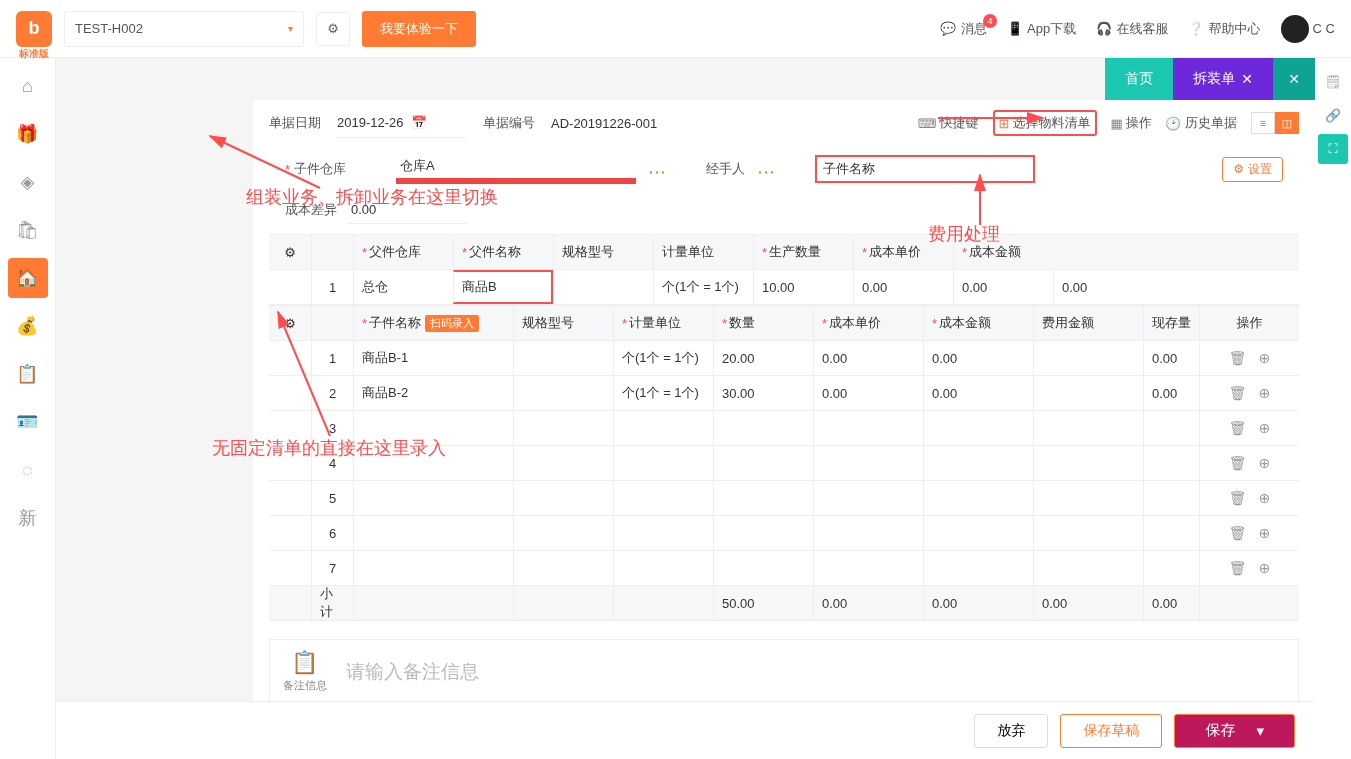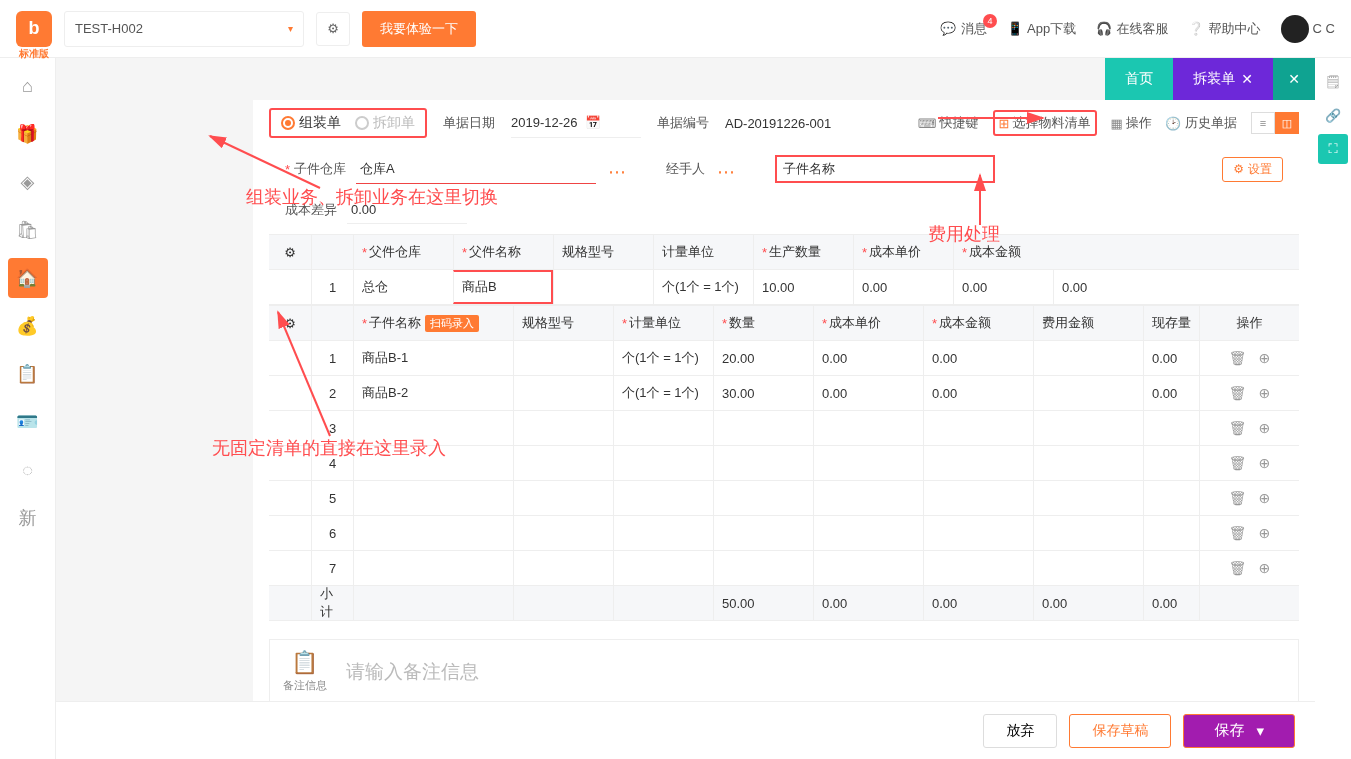--- a/index.html
+++ b/index.html
@@ -50,21 +50,21 @@
 .link-btn .i { color:#888;}
 .box-red { border:2px solid #ff4d4f; padding:2px 4px; border-radius:3px;}
 .row1-right { margin-left:auto; display:flex; gap:14px; align-items:center; }
 .view-toggle { display:flex; }
 .view-toggle .v { width:24px;height:22px;border:1px solid #ddd;display:flex;align-items:center;justify-content:center;font-size:11px;color:#888;}
 .view-toggle .v.a { background:#ff7a33;border-color:#ff7a33;color:#fff;}
 
 .row2 { display:flex; padding: 8px 32px 0; gap:40px; align-items:center; position:relative; }
 .fld { display:flex; align-items:center; gap:10px; }
 .fld .star { color:#ff4d4f; margin-right:-6px;}
-.fld .val { border-bottom:1px solid #ef4444; min-width:240px; height:30px; display:flex;align-items:center;padding:0 4px;color:#333;}
+.fld .val { border-bottom:6px solid #ef4444; min-width:240px; height:30px; display:flex;align-items:center;padding:0 4px;color:#333;margin-left:40px;}
 .fld .ph { color:#bbb;}
 .dots { color:#ff7a33; font-size:18px; margin-left:-28px; margin-top:6px;}
 .fee-box { border:2px solid #ff4d4f; padding:2px; width: 220px; height:28px; display:flex;align-items:center;}
 .setbtn { margin-left:auto; border:1px solid #ff7a33;color:#ff7a33;background:#fff;padding:3px 10px;border-radius:3px;display:flex;gap:4px;align-items:center;font-size:12px;}
 
 .row3 { padding: 12px 32px 4px; display:flex; gap:10px; align-items:center;}
 .row3 .val { border-bottom:1px solid #eee; min-width:120px;height:28px;display:flex;align-items:center;padding:0 4px;}
 .ann-mid { position:absolute; color:#ff4d4f; font-size:18px; font-weight:500;}
 
 .ann1 { position:absolute; left:246px; top:185px; }
@@ -90,21 +90,21 @@
 
 .remark { margin:18px 16px 0; border:1px solid #eee; display:flex; align-items:center; padding:10px 0;}
 .remark .ricon { width:70px; display:flex;flex-direction:column;align-items:center;gap:2px;color:#1bc7b1;font-size:22px;}
 .remark .ricon span{font-size:11px;color:#888;}
 .remark input { border:0; outline:0; flex:1; height:30px; font-size:19px; padding:0 6px;}
 .remark input::placeholder{color:#bbb;}
 
 .footer { position:fixed; bottom:0; left:56px; right:36px; height:58px; background:#fff; border-top:1px solid #eee; display:flex; align-items:center; justify-content:flex-end; gap:12px; padding:0 20px;}
 .btn { height:34px; padding:0 22px; border-radius:3px; border:1px solid #ddd; background:#fff; font-size:14px;}
 .btn.o { border-color:#ff7a33; color:#ff7a33;}
-.btn.p { background:#a21caf; color:#fff; border-color:#ff7a33; font-size:15px; padding:0 30px; display:flex;align-items:center;gap:12px;}
+.btn.p { background:#be185d; color:#fff; border-color:#ff7a33; font-size:15px; padding:0 30px; display:flex;align-items:center;gap:21px;}
 
 svg.arrow { position:absolute; pointer-events:none; }
 </style>
 </head>
 <body>
 
 <div class="topbar">
   <div class="logo" data-txt="标准版">b</div>
   <div class="store-select">
     <span>TEST-H002</span>
@@ -161,30 +161,20 @@
       <div class="tab active">
           <span>拆装单</span>
           <span>✕</span>
         </div>
       <div class="close">✕</div>
     </div>
 
     <div class="content">
 
       <div class="row1">
-        <div class="radio-box">
-          <label class="radio sel">
-              <span class="o"></span>
-              <span>组装单</span>
-            </label>
-          <label class="radio dis">
-              <span class="o"></span>
-              <span>拆卸单</span>
-            </label>
-        </div>
         <span class="lbl">单据日期</span>
         <div class="date">
             <span>2019-12-26</span>
             <span class="cal">📅</span>
           </div>
         <span class="lbl">单据编号</span>
         <span>AD-20191226-001</span>
         <div class="row1-right">
           <div class="link-btn">
               <span class="i">⌨</span>

